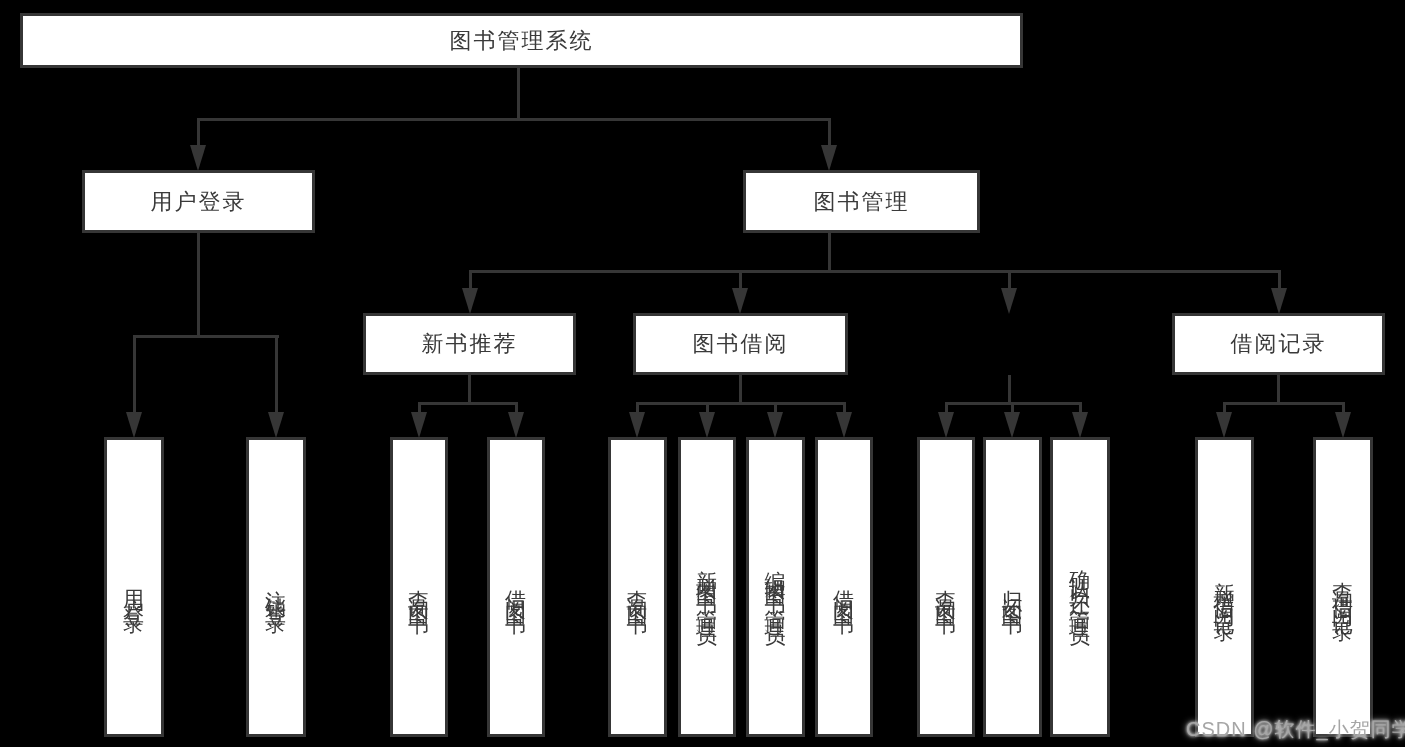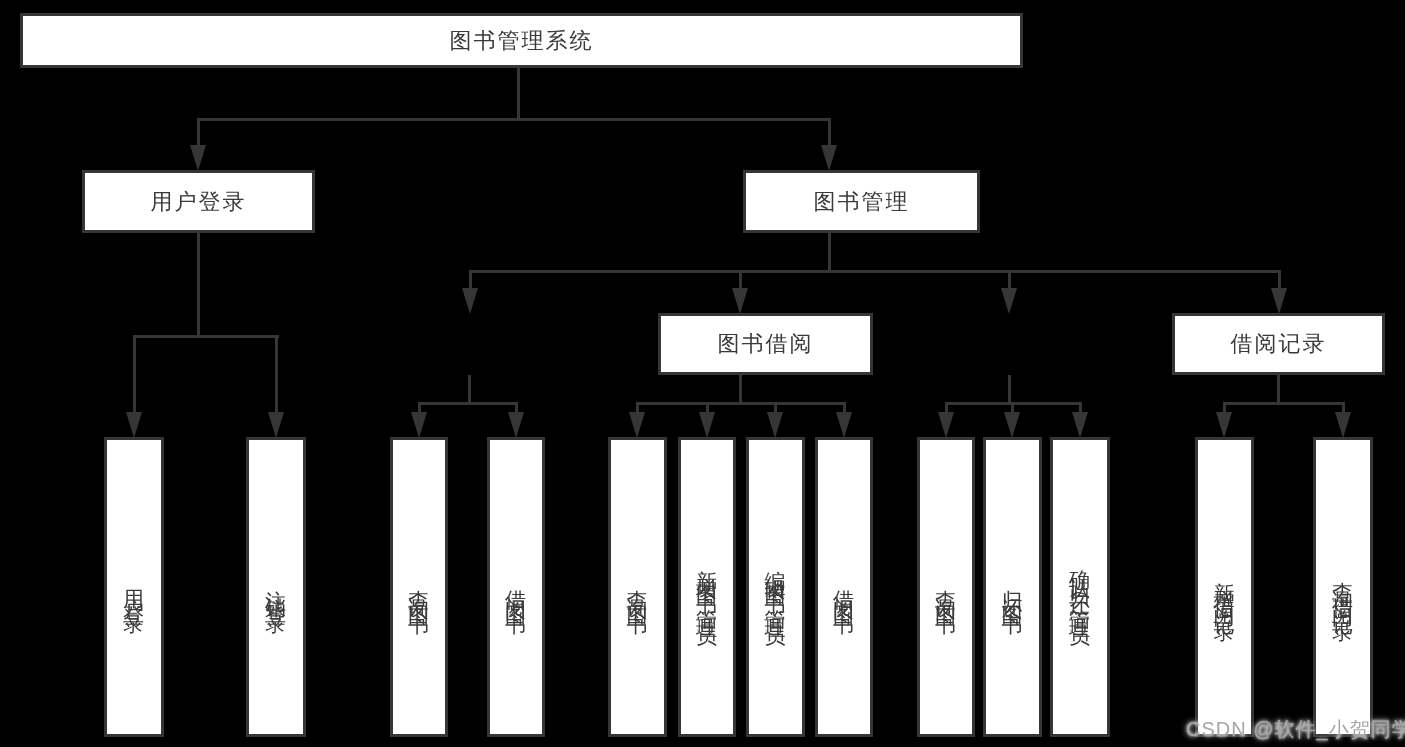--- a/index.html
+++ b/index.html
@@ -93,21 +93,24 @@
   <div class="line" style="left:469px; top:270px; width:812px; height:3px;"></div>
   <div class="line" style="left:469px; top:270px; width:3px; height:22px;"></div>
   <div class="line" style="left:739px; top:270px; width:3px; height:22px;"></div>
   <div class="line" style="left:1008px; top:270px; width:3px; height:22px;"></div>
   <div class="line" style="left:1278px; top:270px; width:3px; height:22px;"></div>
   <div class="arrow" style="left:462px; top:288px;"></div>
   <div class="arrow" style="left:732px; top:288px;"></div>
   <div class="arrow" style="left:1001px; top:288px;"></div>
   <div class="arrow" style="left:1271px; top:288px;"></div>
 
-  <div class="node" style="left:633px; top:313px; width:215px; height:62px;margin-left:25px;">
+  <div class="node" style="left:363px; top:313px; width:213px; height:62px;">
+    <span>新书推荐</span>
+  </div>
+  <div class="node" style="left:633px; top:313px; width:215px; height:62px;">
     <span>图书借阅</span>
   </div>
   <div class="node" style="left:1172px; top:313px; width:213px; height:62px;">
     <span>借阅记录</span>
   </div>
 
   <div class="line" style="left:468px; top:375px; width:3px; height:30px;"></div>
   <div class="line" style="left:418px; top:402px; width:100px; height:3px;"></div>
   <div class="line" style="left:418px; top:402px; width:3px; height:14px;"></div>
   <div class="line" style="left:515px; top:402px; width:3px; height:14px;"></div>

